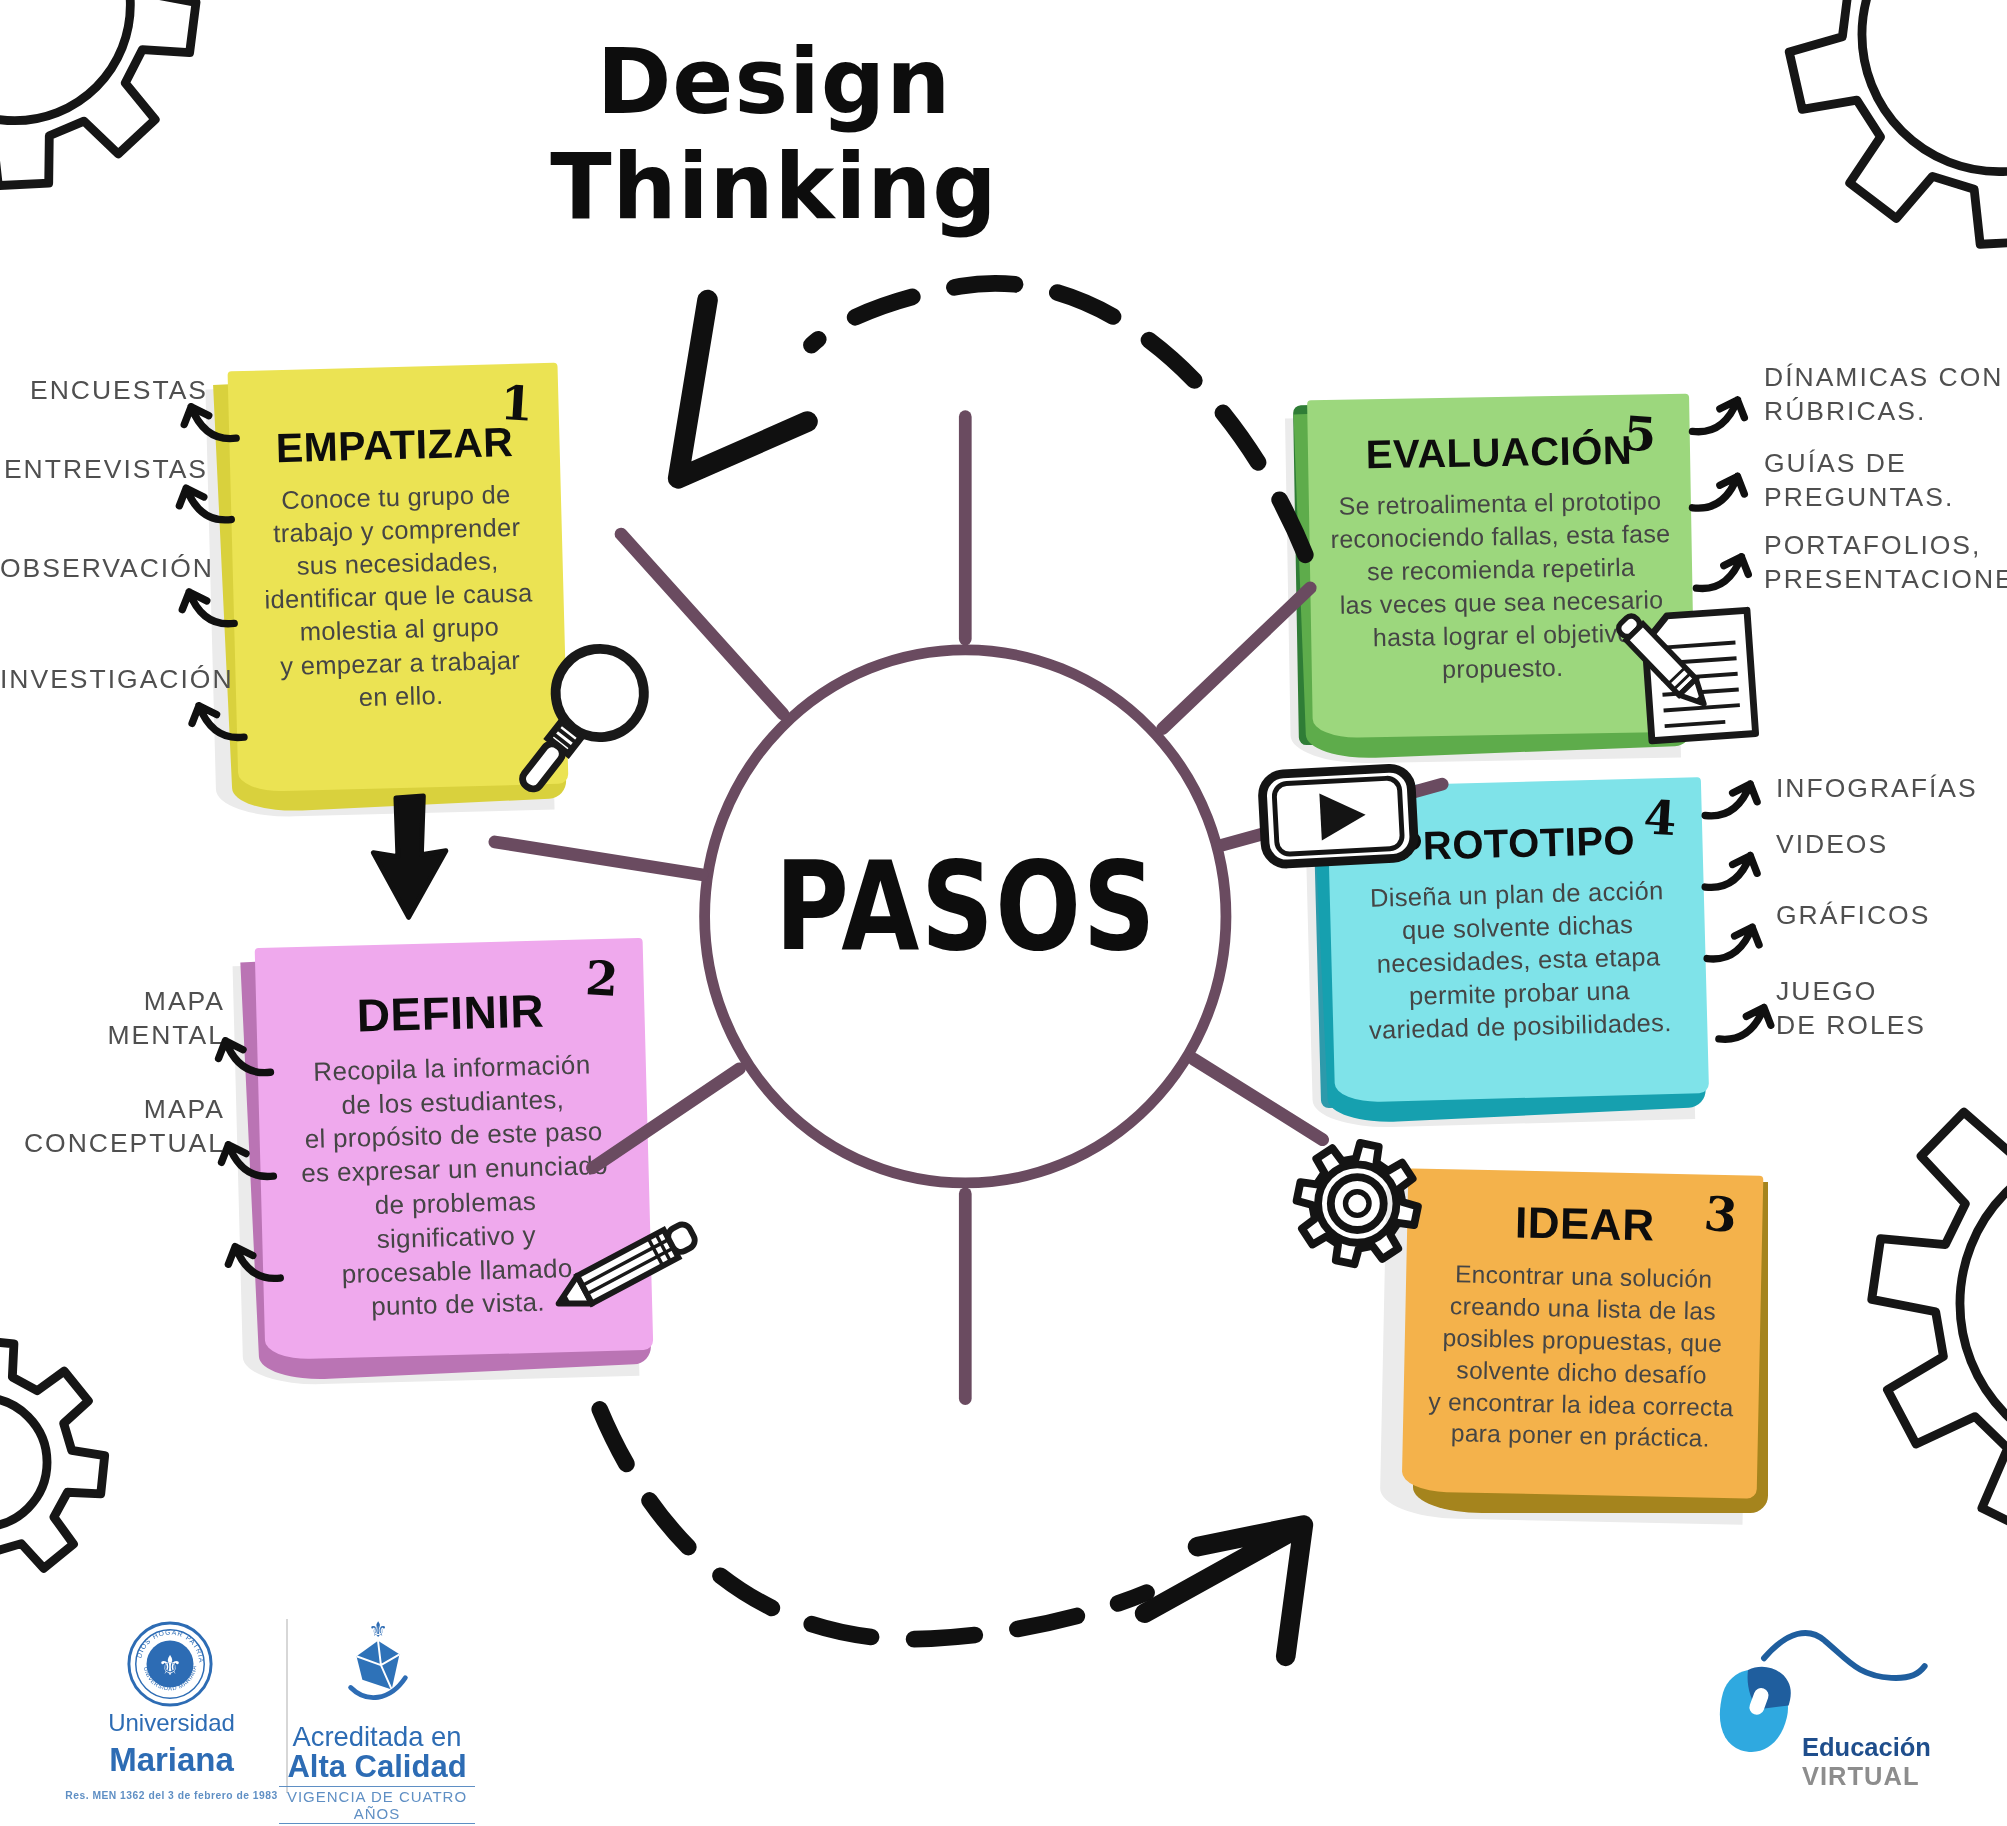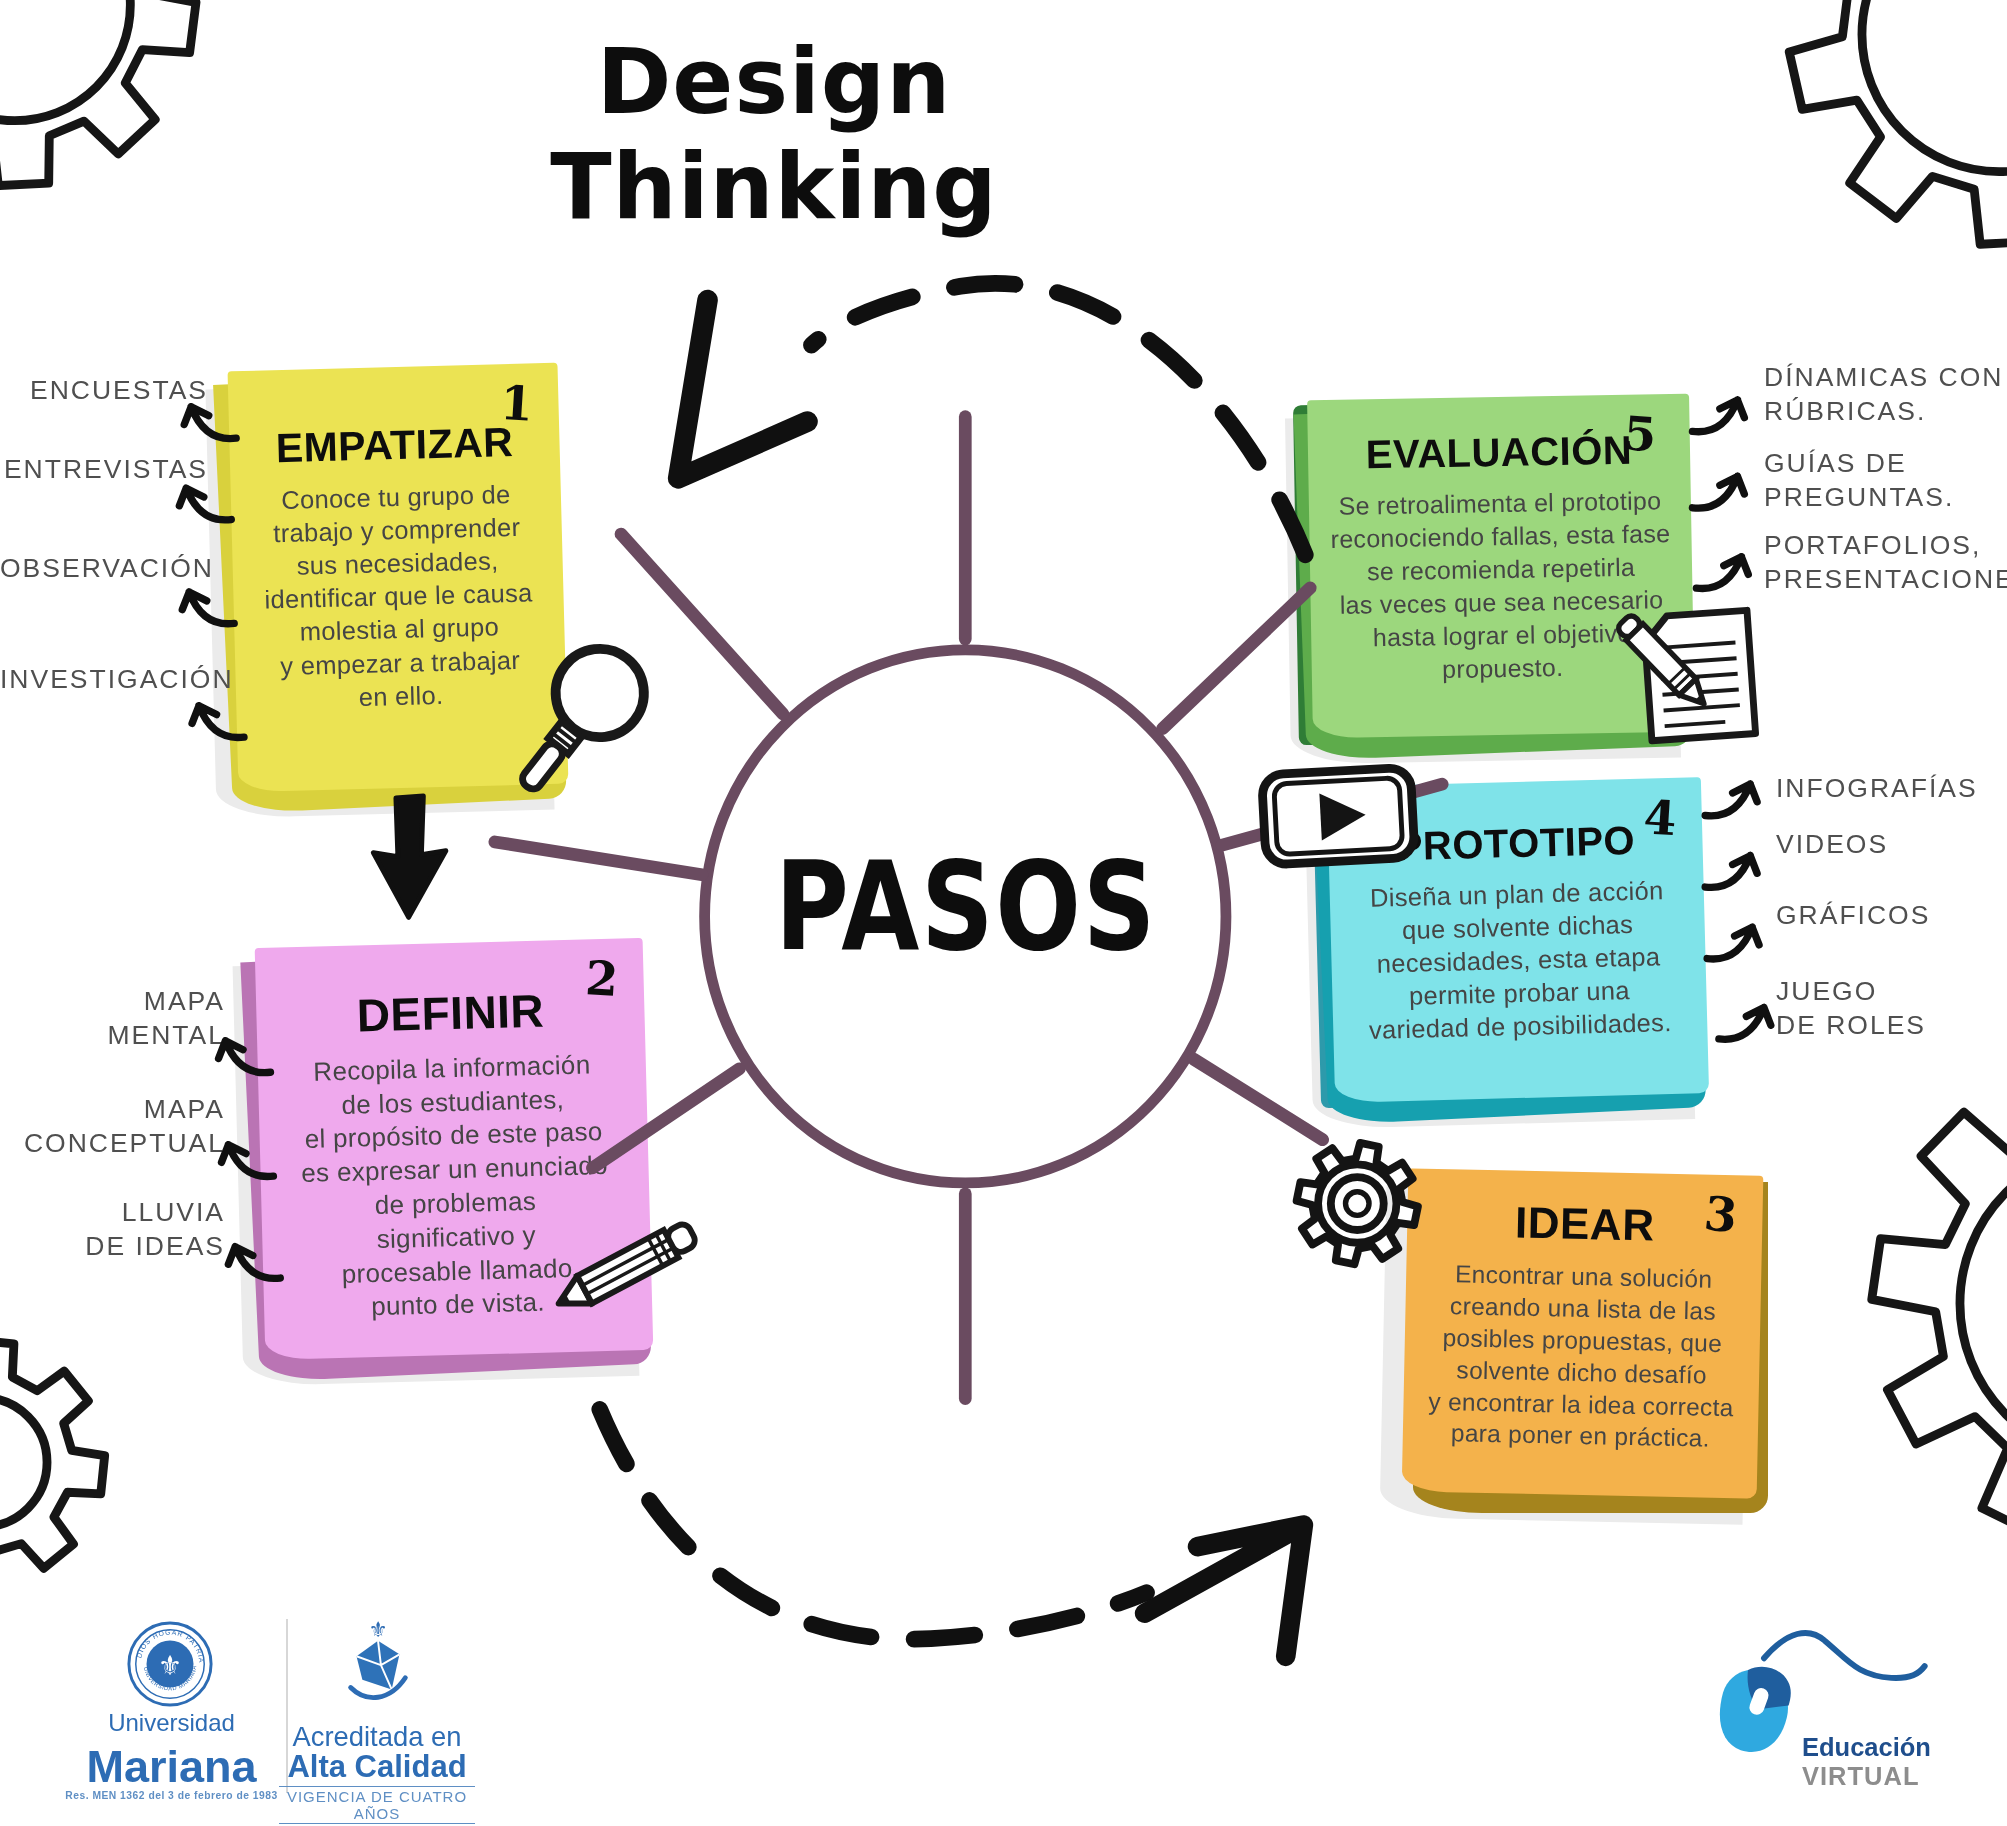--- a/index.html
+++ b/index.html
@@ -42,21 +42,21 @@
   
   .slabel{position:absolute;z-index:3;font-size:26.5px;color:#4f4f4f;letter-spacing:2px;
           line-height:1.28;white-space:pre-line;}
   .col-l{left:0;width:208px;text-align:right;}
   .col-l2{left:0;width:225px;text-align:right;}
   .col-r{left:1764px;width:255px;}
   .col-r2{left:1776px;width:235px;}
   .uni-top{position:absolute;left:59px;top:1709px;width:225px;text-align:center;z-index:3;
            font-size:24px;color:var(--blue);}
   .uni-bot{position:absolute;left:59px;top:1741px;width:225px;text-align:center;z-index:3;
-           font-size:45px;font-weight:700;color:var(--blue);}
+           font-size:33px;font-weight:700;color:var(--blue);}
   .uni-res{position:absolute;left:59px;top:1790px;width:225px;text-align:center;z-index:3;
            font-size:10.3px;font-weight:700;letter-spacing:0.5px;color:#5f8fc4;}
   .divider{position:absolute;left:286px;top:1619px;width:2px;height:174px;background:#d7d7d7;z-index:3;}
   .acr-1{position:absolute;left:279px;top:1721px;width:196px;text-align:center;z-index:3;
          font-size:27.4px;color:var(--blue);}
   .acr-2{position:absolute;left:279px;top:1749px;width:196px;text-align:center;z-index:3;
          font-size:31px;font-weight:700;color:var(--blue);}
   .acr-3{position:absolute;left:279px;top:1786px;width:196px;text-align:center;z-index:3;
          font-size:15px;letter-spacing:1px;color:#5f8fc4;}
   .acr-3 span{border-top:1px solid #5f8fc4;border-bottom:1px solid #5f8fc4;padding:1px 3.9px;display:inline-block;}
@@ -155,22 +155,20 @@
   </div>
 
   <div class="slabel col-l" style="top:374px">ENCUESTAS</div>
   <div class="slabel col-l" style="top:453px">ENTREVISTAS</div>
   <div class="slabel col-l" style="top:552px">OBSERVACIÓN</div>
   <div class="slabel col-l" style="top:663px">INVESTIGACIÓN</div>
   <div class="slabel col-l2" style="top:985px">MAPA
 MENTAL</div>
   <div class="slabel col-l2" style="top:1093px">MAPA
 CONCEPTUAL</div>
-  <div class="slabel col-l2" style="top:1196px">LLUVIA
-DE IDEAS</div>
   <div class="slabel col-r" style="top:361px">DÍNAMICAS CON
 RÚBRICAS.</div>
   <div class="slabel col-r" style="top:447px">GUÍAS DE
 PREGUNTAS.</div>
   <div class="slabel col-r" style="top:529px">PORTAFOLIOS,
 PRESENTACIONES.</div>
   <div class="slabel col-r2" style="top:772px">INFOGRAFÍAS</div>
   <div class="slabel col-r2" style="top:828px">VIDEOS</div>
   <div class="slabel col-r2" style="top:899px">GRÁFICOS</div>
   <div class="slabel col-r2" style="top:975px">JUEGO

